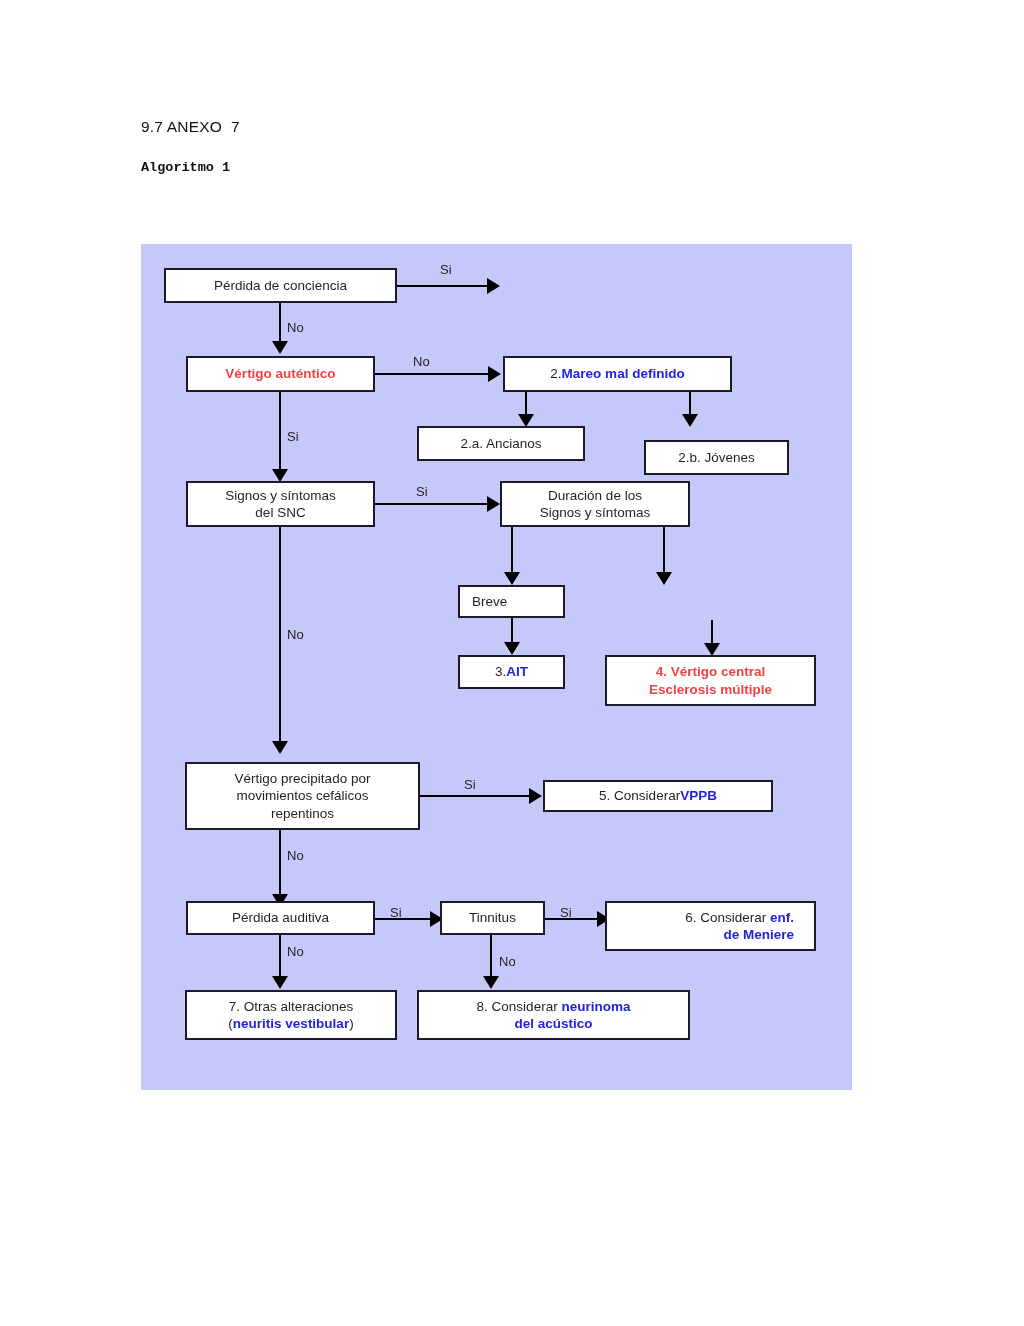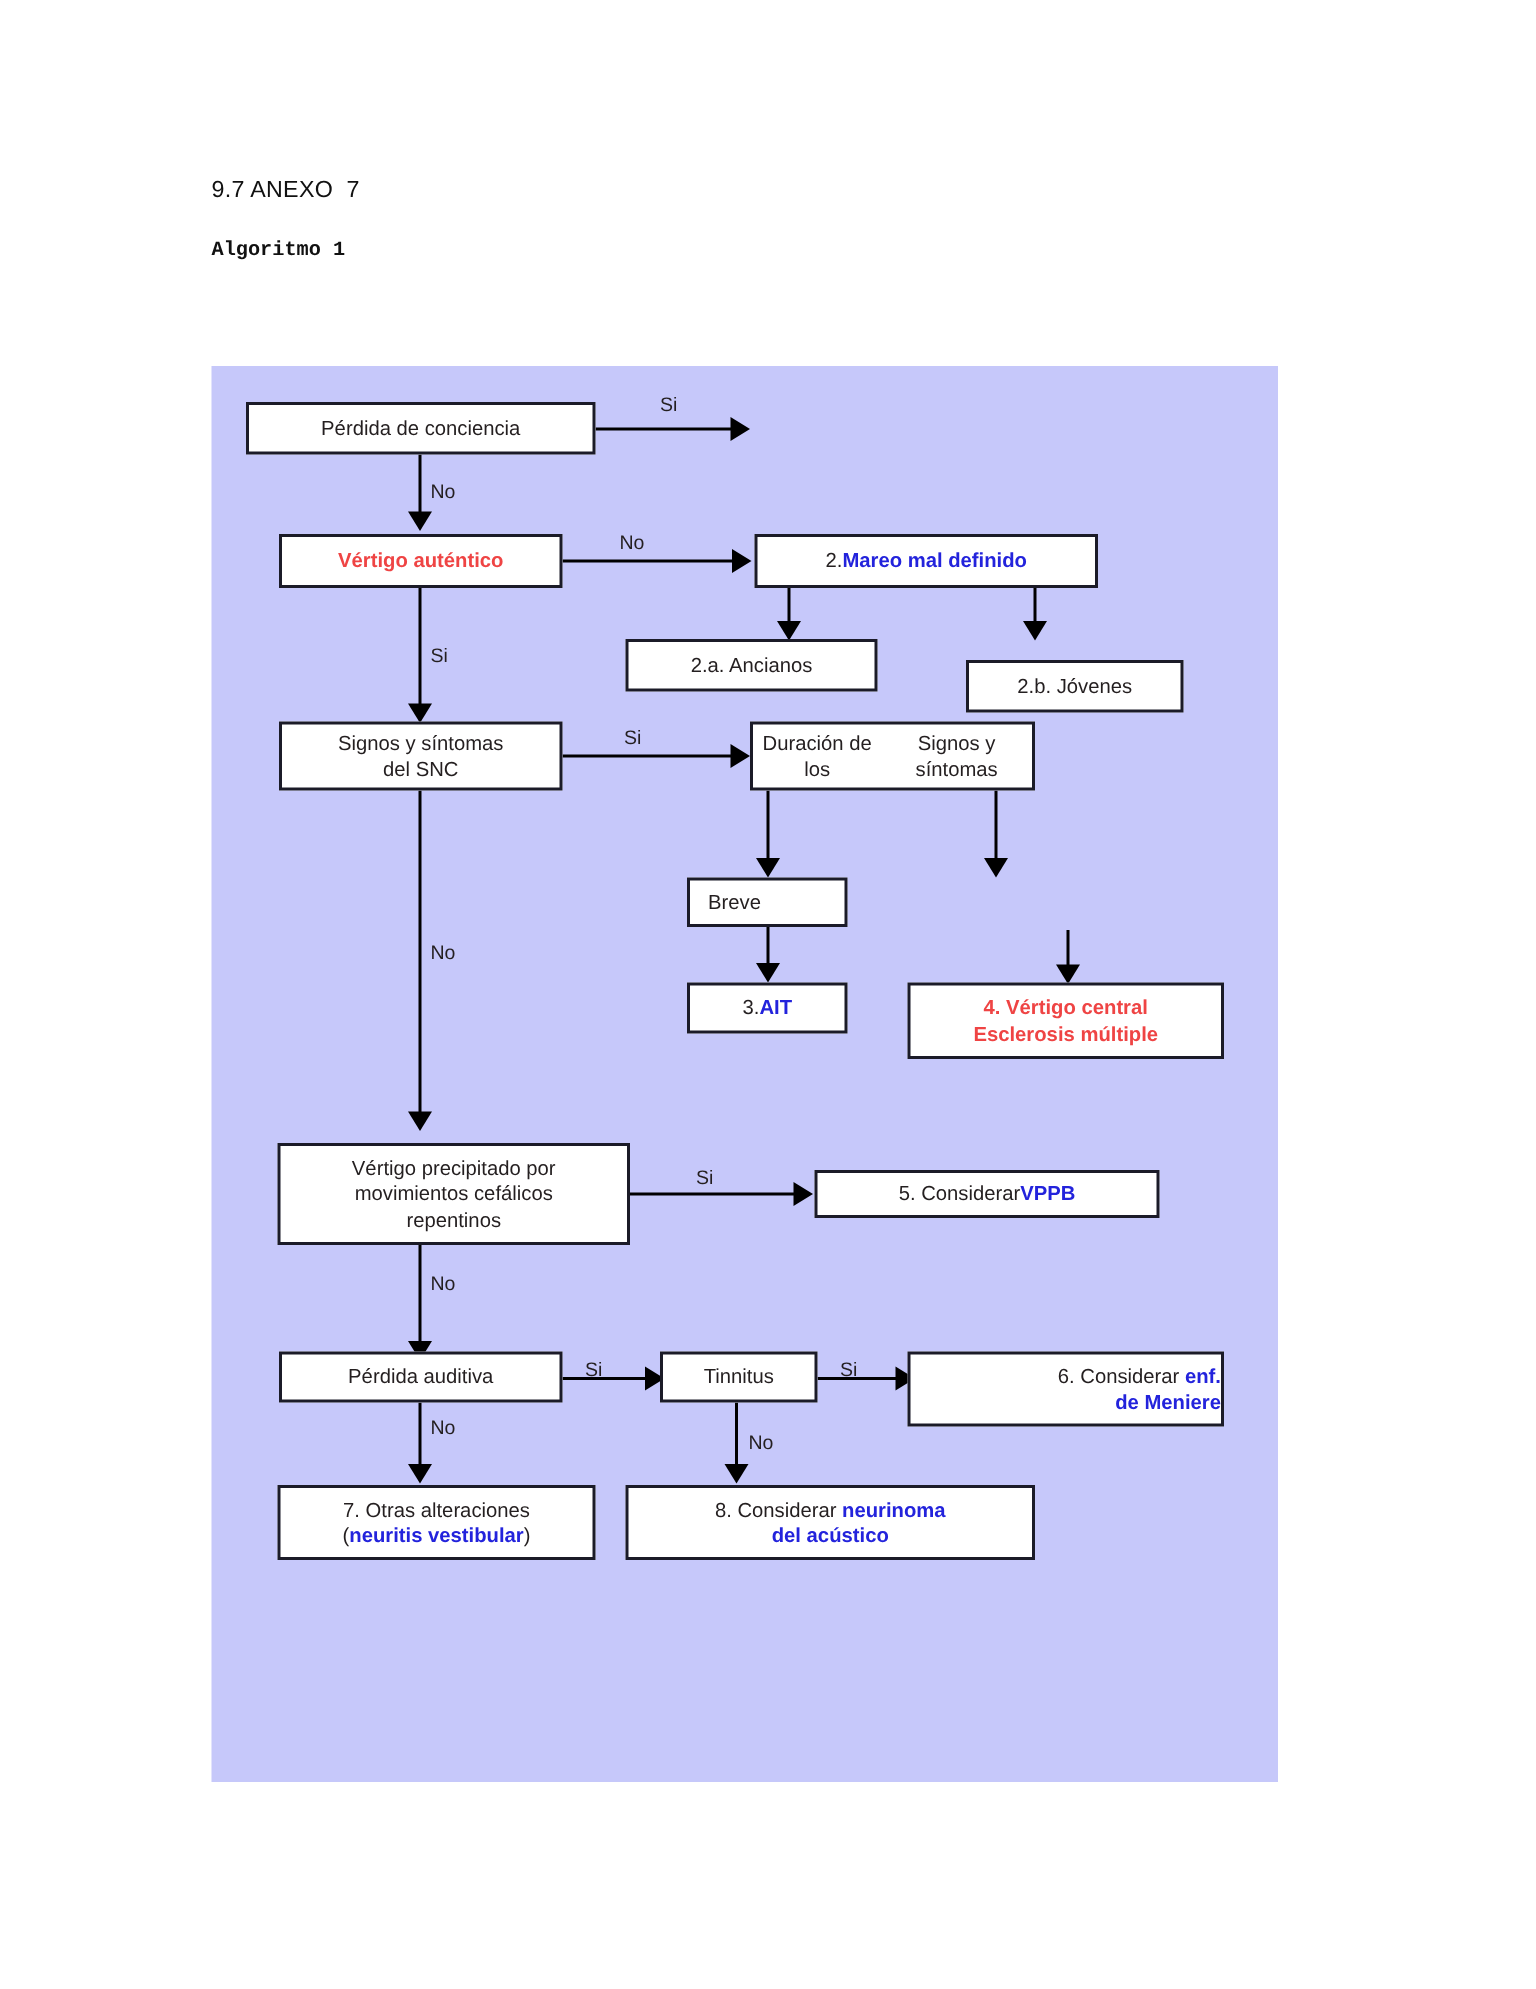--- a/index.html
+++ b/index.html
@@ -31,36 +31,36 @@
     font-weight: bold;
     color: #111111;
     white-space: pre;
     font-family: Liberation Mono, monospace;
   }
   #flow-panel {
     position: absolute;
     left: 141px;
     top: 244px;
     width: 711px;
-    height: 944px;
+    height: 846px;
     background: #c6c8fa;
   }
   .node {
     position: absolute;
     box-sizing: border-box;
     background: #ffffff;
     border: 2px solid #1b1b28;
     display: flex;
     align-items: center;
     justify-content: center;
     text-align: center;
     font-size: 13.5px;
     color: #241f20;
     line-height: 1.28;
-    padding: 1px 0;
+    padding: 1px 20px;
     z-index: 3;
   }
   .node .blue { color: #2323dc; font-weight: bold; }
   .node.allblue { color: #ef4444; font-weight: bold; }
   .edge-label {
     position: absolute;
     font-size: 13px;
     color: #241f20;
     z-index: 4;
     white-space: pre;
@@ -183,21 +183,21 @@
 
   <div class="node" style="left:487px; top:196px; width:145px; height:35px;margin-left:16px;">
     <span>2.b. Jóvenes</span>
   </div>
 
   <div class="node" style="left:45px; top:237px; width:189px; height:46px; flex-direction:column;">
     <span>Signos y síntomas</span>
     <span>del SNC</span>
   </div>
 
-  <div class="node" style="left:359px; top:237px; width:190px; height:46px; flex-direction:row;">
+  <div class="node" style="left:359px; top:237px; width:190px; height:46px; flex-direction:column;">
     <span>Duración de los</span>
     <span>Signos y síntomas</span>
   </div>
 
   <div class="node" style="left:317px; top:341px; width:107px; height:33px; justify-content:flex-start; padding-left:12px;">
     <span>Breve</span>
   </div>
 
   <div class="node" style="left:317px; top:411px; width:107px; height:34px;">
     <span>3. </span>

